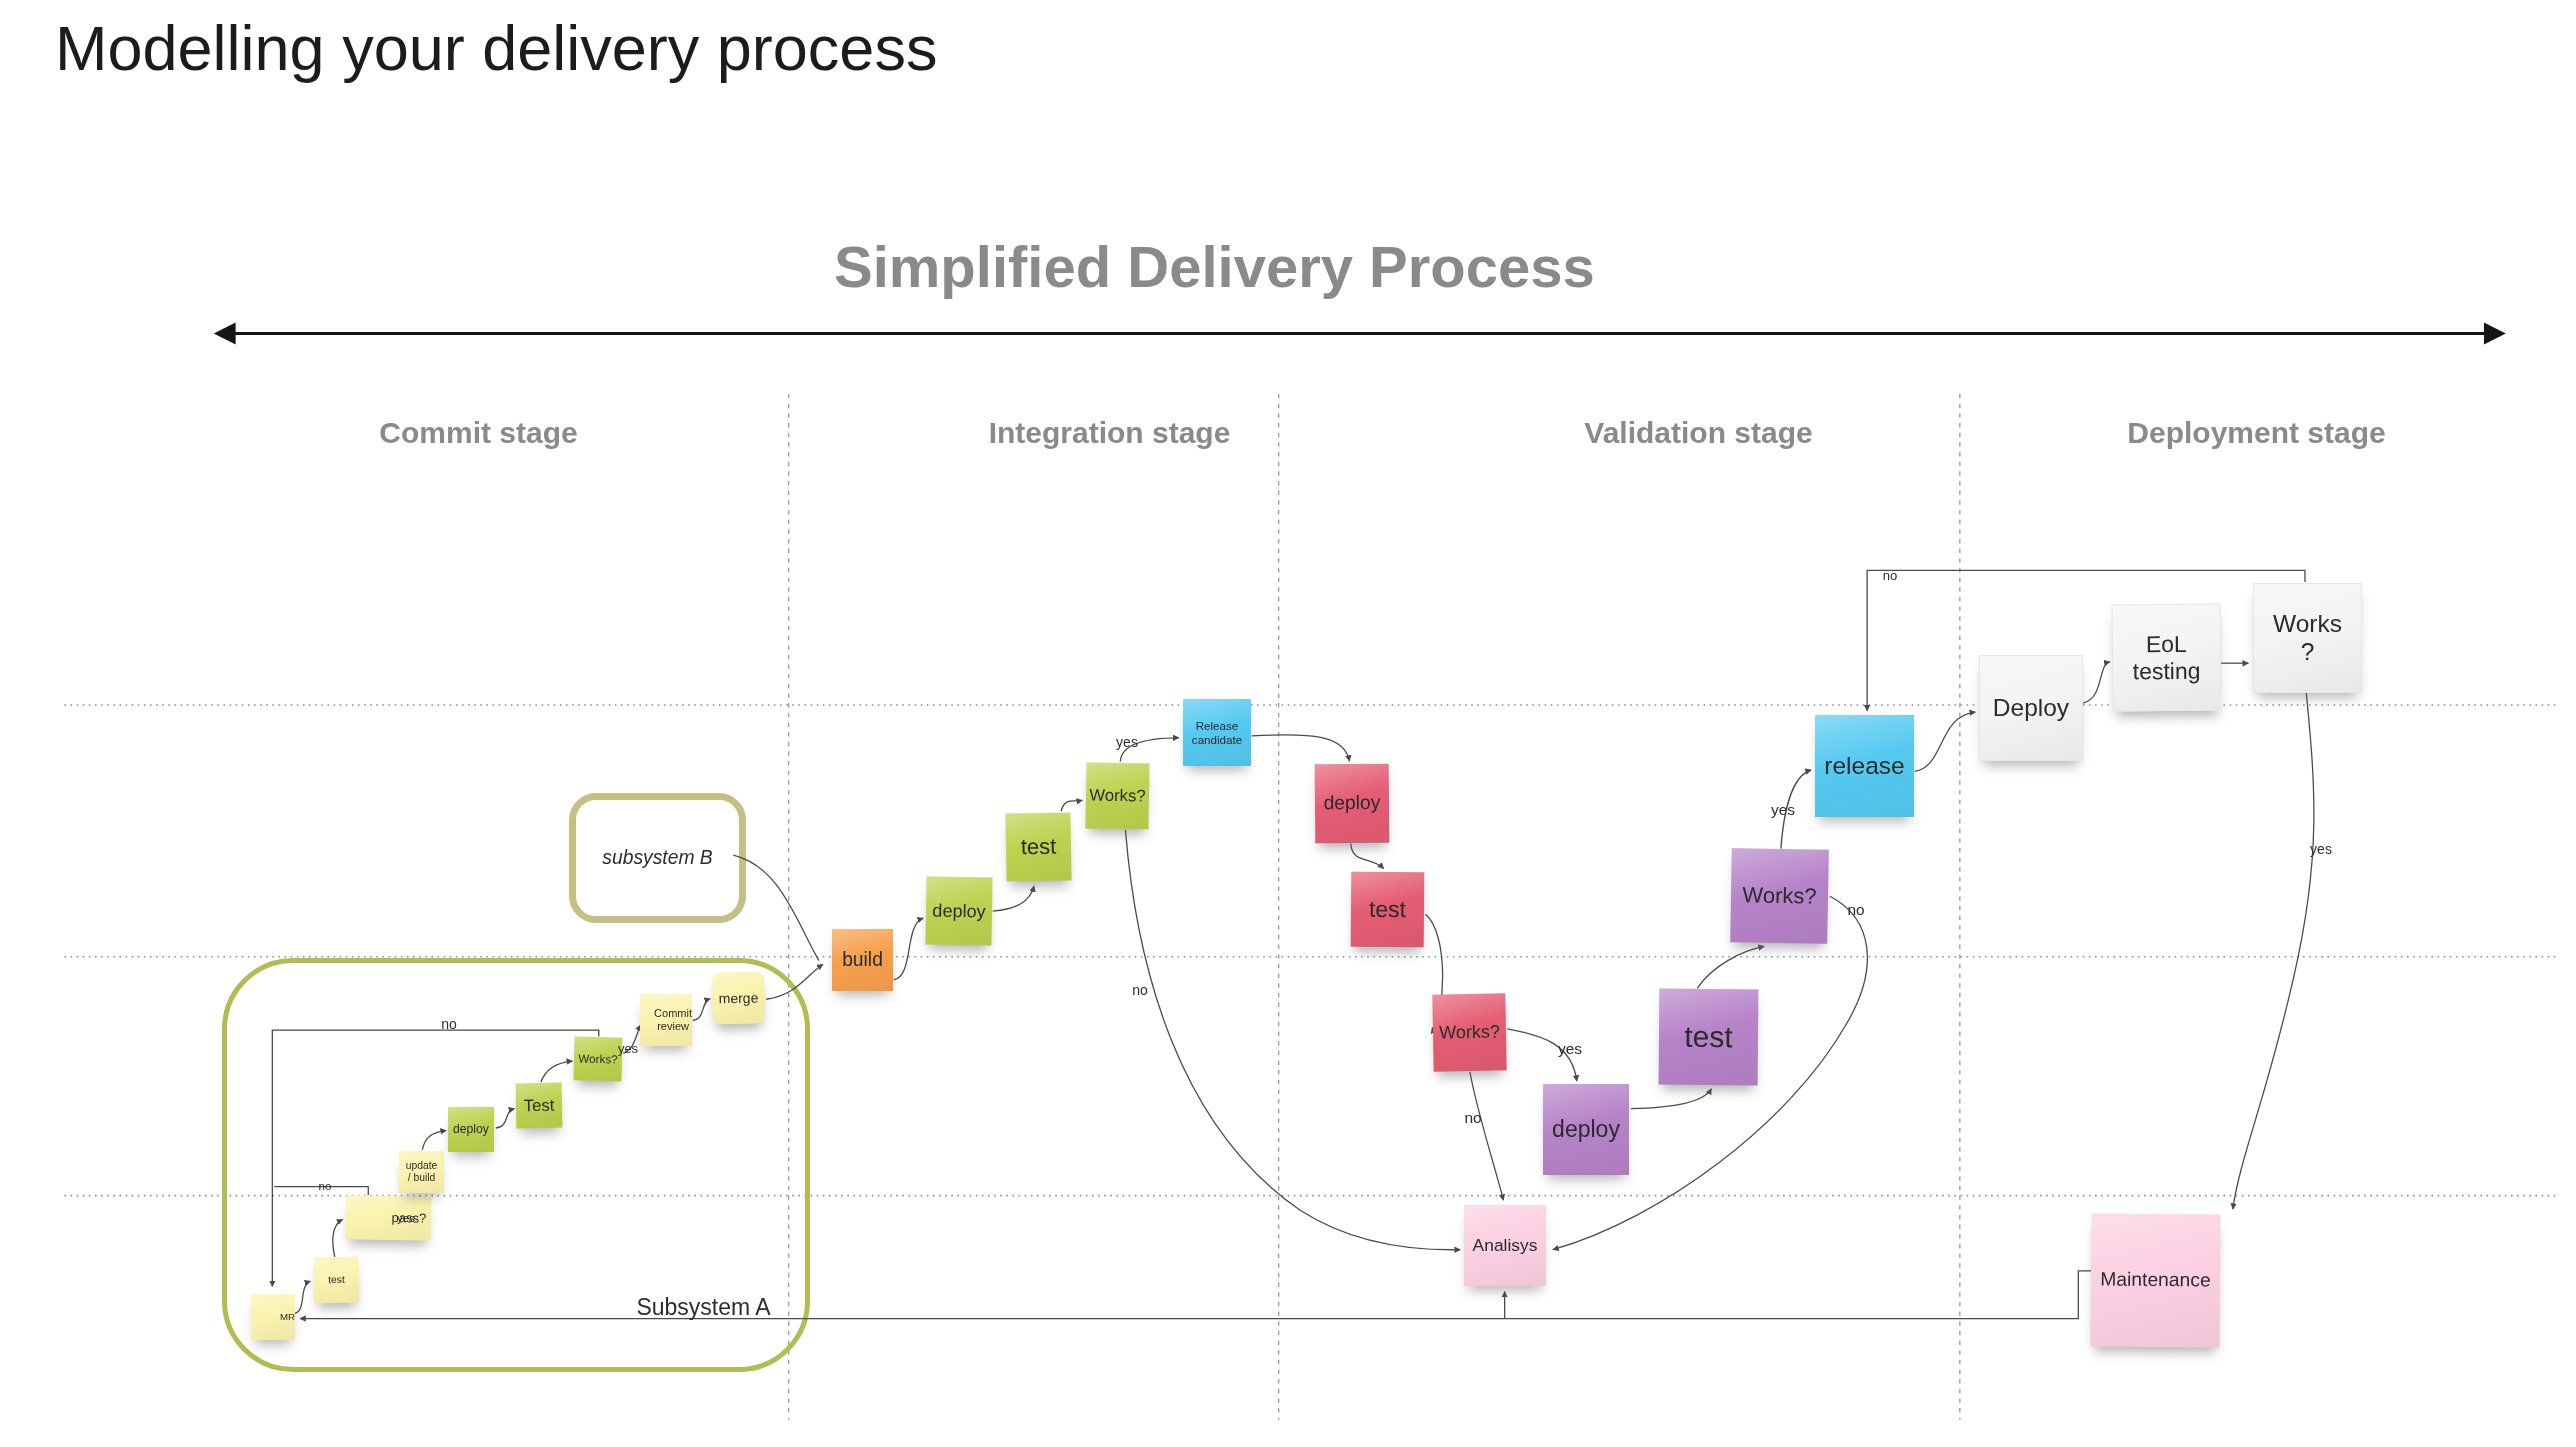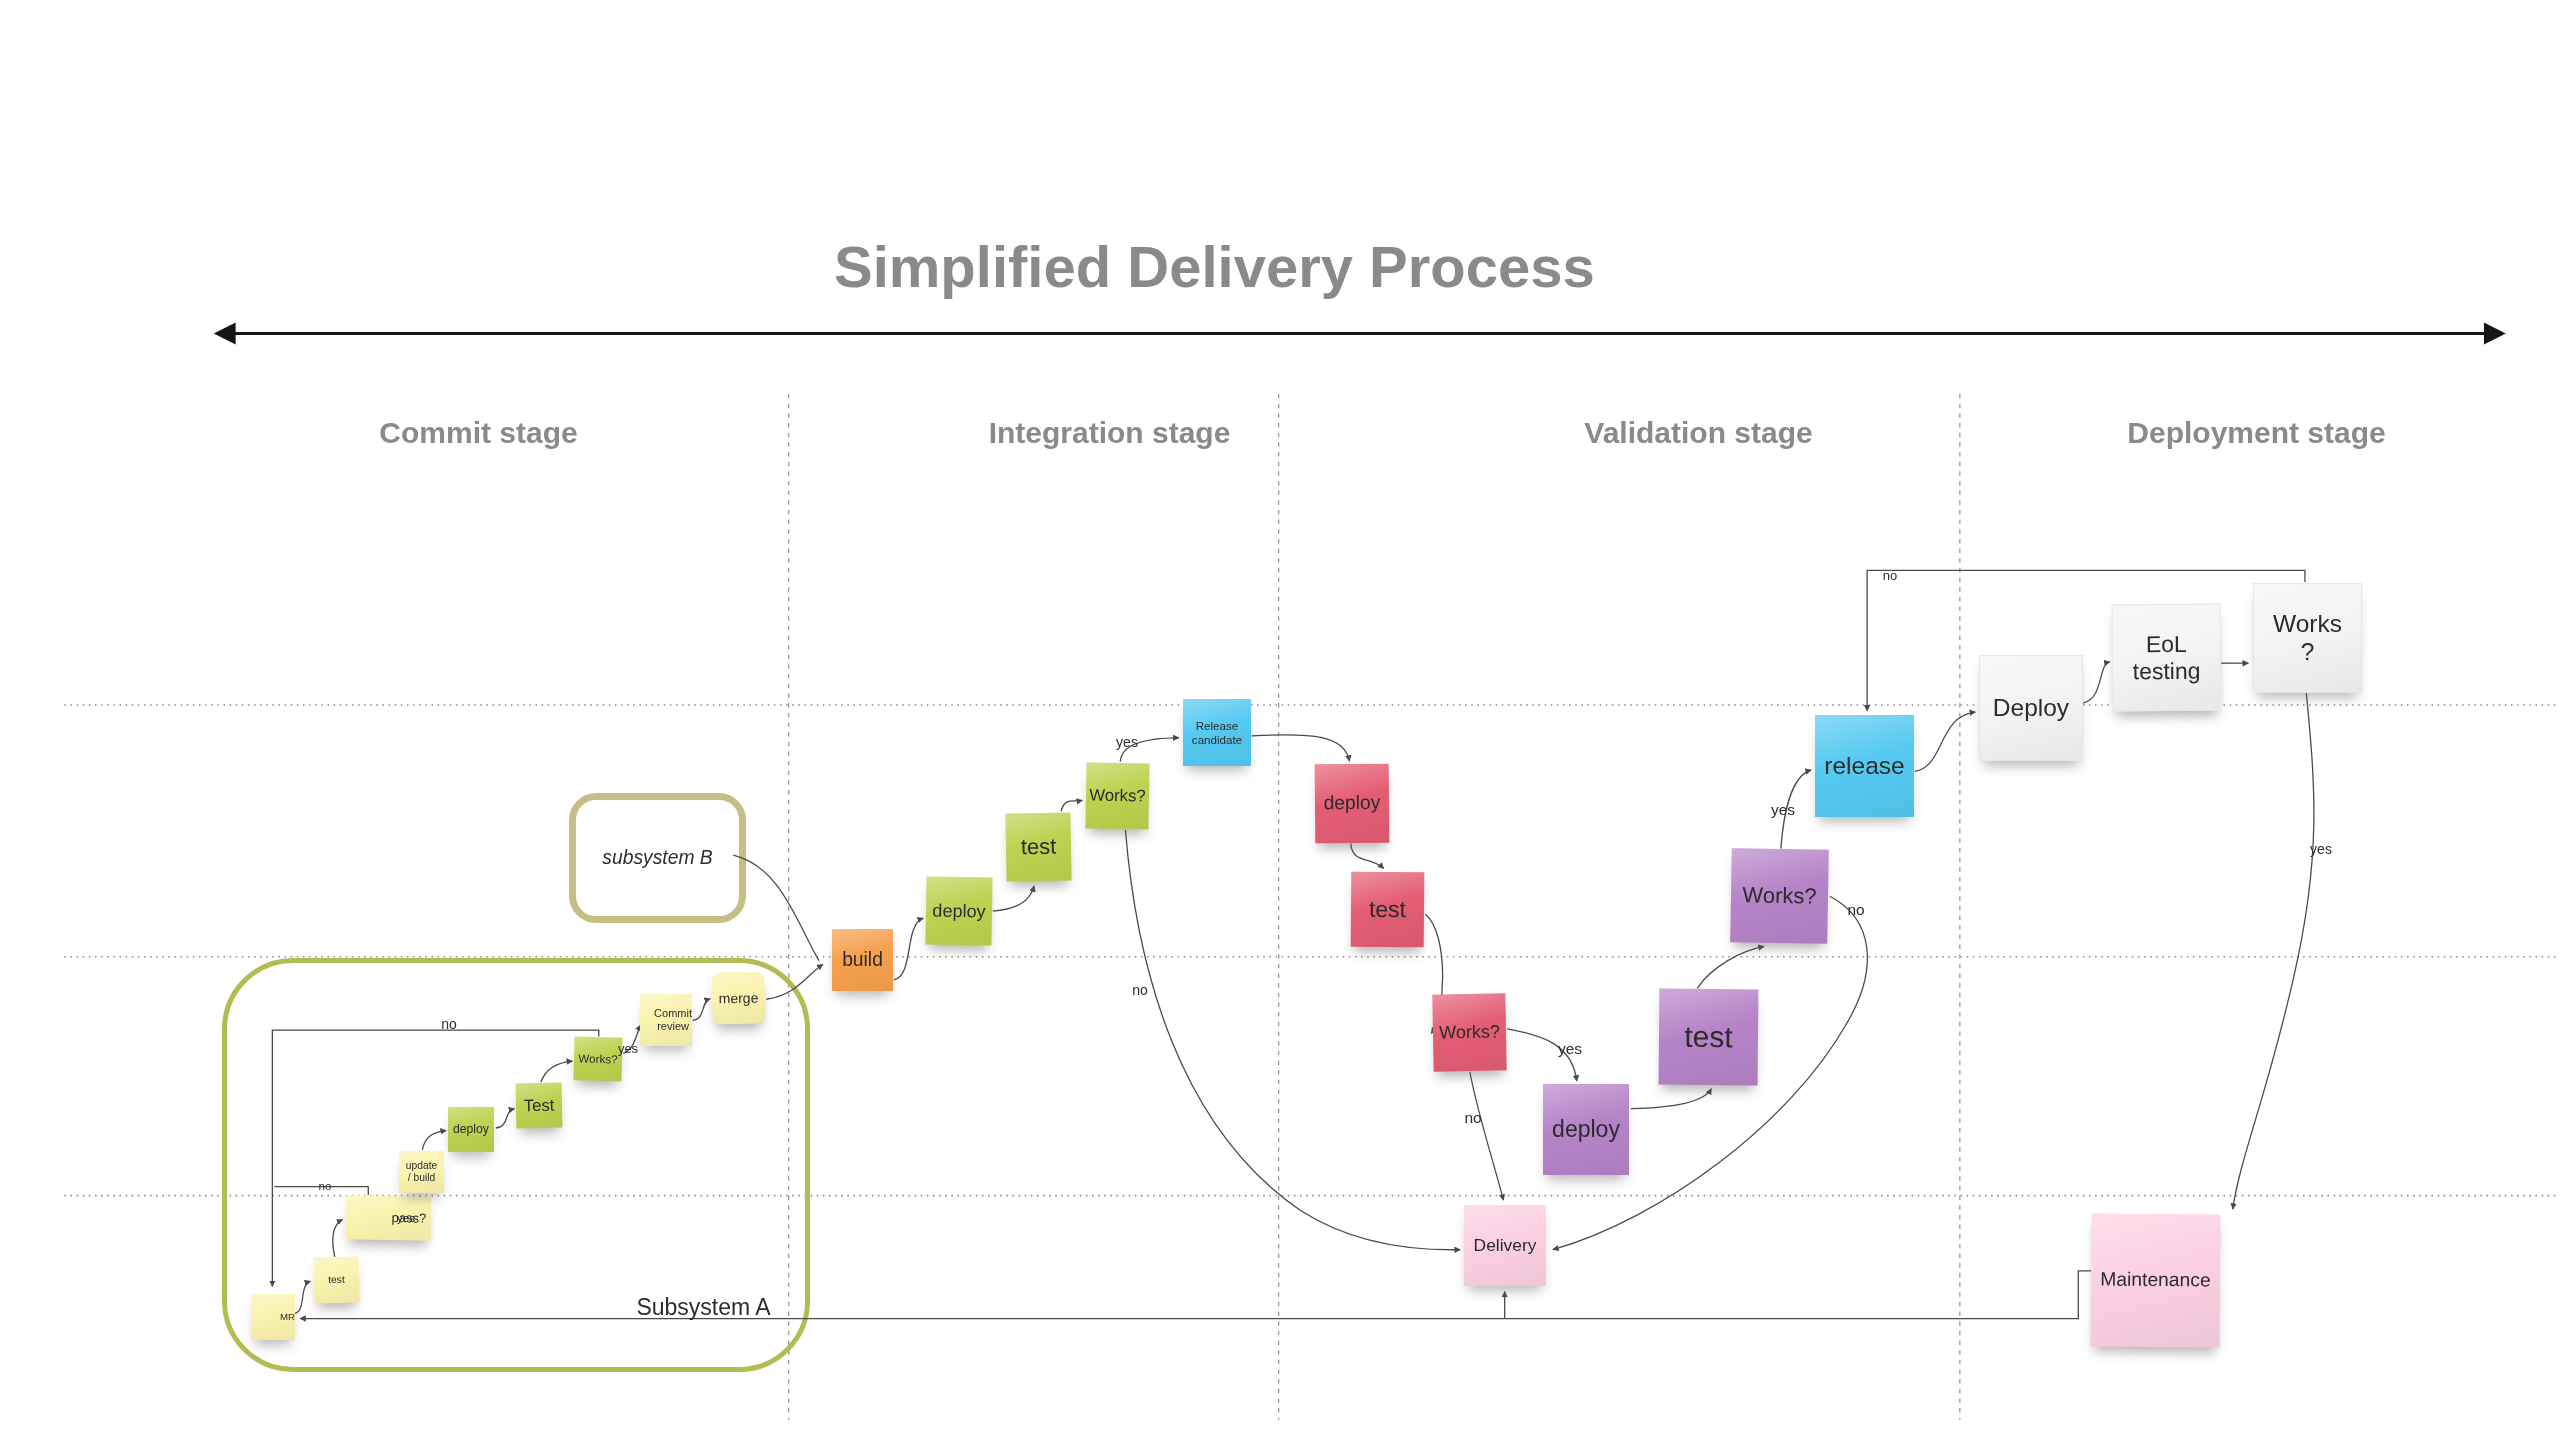--- a/index.html
+++ b/index.html
@@ -98,20 +98,21 @@
       <path d="M2974 1198 C3020 1192 3010 1112 3068 1106" marker-end="url(#ah)"></path>
       <path d="M3235 1092 C3268 1085 3258 1032 3277 1028" marker-end="url(#ah)"></path>
       <path d="M3449 1030 H3492" marker-end="url(#ah)"></path>
       <path d="M3580 904 V886 H2900 V1104" marker-end="url(#ah)"></path>
       <path d="M3582 1075 C3596 1220 3606 1330 3562 1520 C3520 1705 3478 1802 3468 1878" marker-end="url(#ah)"></path>
       <path d="M3248 1974 H3228 V2048 H466" marker-end="url(#ah)"></path>
       <path d="M2337 2048 V2006" marker-end="url(#ah)"></path>
     </g>
   </svg>
 
+  <div id="page-title">Modelling your delivery process</div>
   <div id="banner-title">Simplified Delivery Process</div>
   <div class="stage" style="left:298px;">Commit stage</div>
   <div class="stage" style="left:929px;">Integration stage</div>
   <div class="stage" style="left:1518px;">Validation stage</div>
   <div class="stage" style="left:2076px;">Deployment stage</div>
 
   <div class="note bg-yellow" style="left:251px;top:1294px;width:44px;height:46px;font-size:9.7px;justify-content:flex-end;">
       <span>MR</span>
     </div>
   <div class="note bg-yellow" style="left:314px;top:1257px;width:45px;height:46px;font-size:10.3px;transform:rotate(-1deg);">
@@ -168,21 +169,21 @@
   <div class="note bg-purple" style="left:1543px;top:1084px;width:86px;height:91px;font-size:23px;">
       <span>deploy</span>
     </div>
   <div class="note bg-purple" style="left:1659px;top:989px;width:99px;height:96px;font-size:30px;transform:rotate(0.5deg);">
       <span>test</span>
     </div>
   <div class="note bg-purple" style="left:1731px;top:849px;width:97px;height:94px;font-size:22px;transform:rotate(1deg);">
       <span>Works?</span>
     </div>
   <div class="note bg-pink" style="left:1464px;top:1205px;width:82px;height:81px;font-size:17.4px;">
-      <span>Delivery</span>
+      <span>Analisys</span>
     </div>
   <div class="note bg-cyan" style="left:1815px;top:715px;width:99px;height:102px;font-size:24.5px;">
       <span>release</span>
     </div>
   <div class="note bg-white" style="left:1979px;top:655px;width:102px;height:104px;font-size:24.5px;">
       <span>Deploy</span>
     </div>
   <div class="note bg-white" style="left:2112px;top:604px;width:107px;height:105px;font-size:23px;transform:rotate(-0.5deg);">
       <span>EoL
 testing</span>

